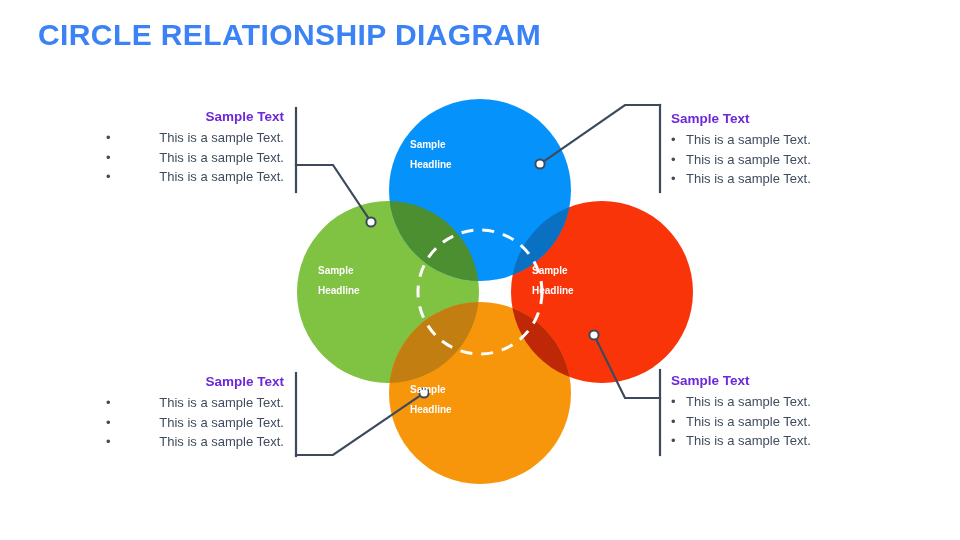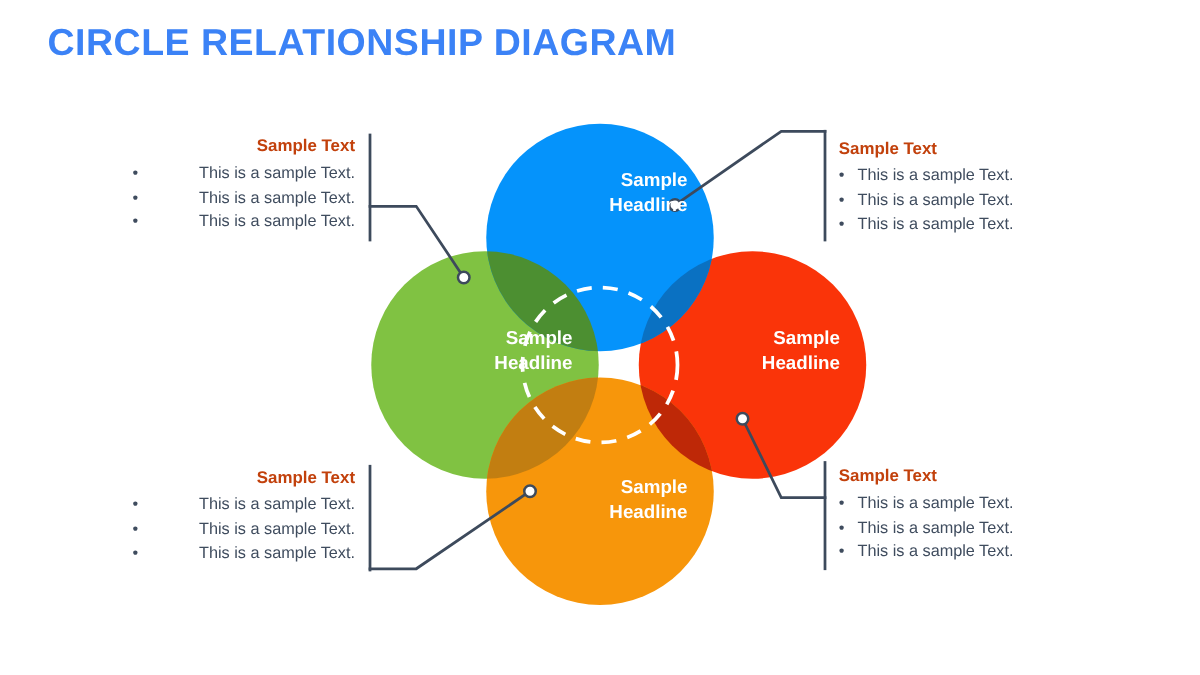--- a/index.html
+++ b/index.html
@@ -44,21 +44,21 @@
   }
 
   
   .text-block {
     position: absolute;
     color: #3d4a5c;
   }
   .tb-head {
     font-size: 13.5px;
     font-weight: bold;
-    color: #c2410c;
+    color: #6d28d9;
     line-height: 17px;
     margin-bottom: 3px;
   }
   .tb-list {
     list-style: none;
     margin: 0;
     padding: 0;
   }
   .tb-list li {
     font-size: 13px;
@@ -96,23 +96,23 @@
   }
   .bullet {
     color: #3f4c5e;
     font-size: 13px;
     line-height: 19.5px;
   }
 
   
   .circle-label {
     position: absolute;
-    text-align: right;
+    text-align: left;
     color: #ffffff;
-    font-size: 15px;
+    font-size: 10px;
     font-weight: bold;
     line-height: 20px;
     width: 140px;
     pointer-events: none;
     text-shadow: 0 0 1px rgba(0,0,0,0.05);
   }
 </style>
 </head>
 <body>
 

